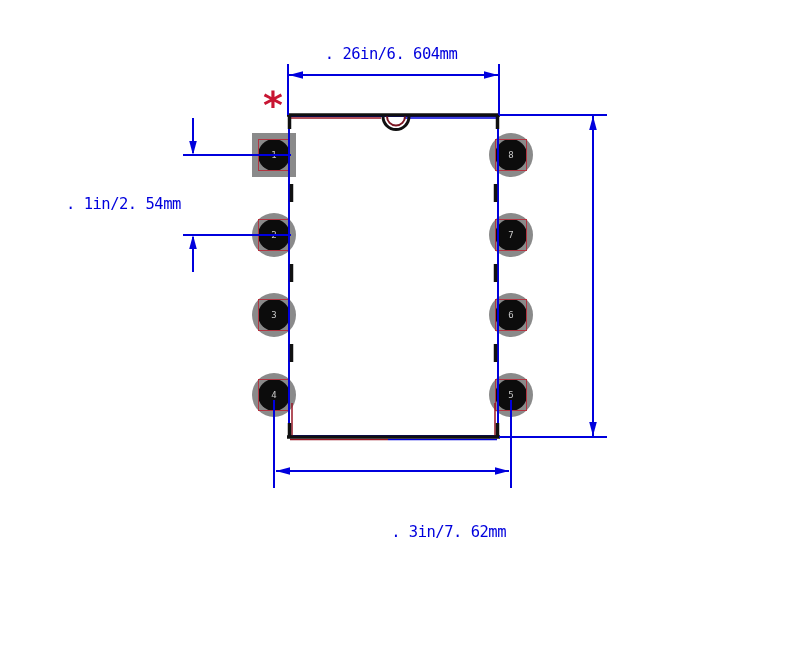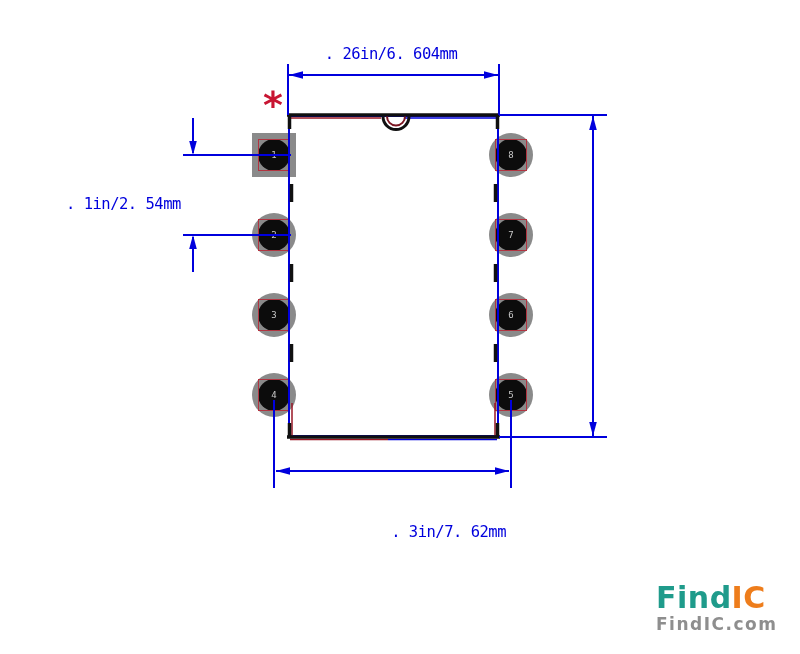--- a/index.html
+++ b/index.html
@@ -164,20 +164,14 @@
       <path d="M509,471 L495,467.2 L495,474.8 Z" stroke="none"></path>
     </g>
   </svg>
 
   <div class="dim-text dim-top">. 26in/6. 604mm</div>
   <div class="dim-text dim-left">. 1in/2. 54mm</div>
   <div class="dim-text dim-bottom">. 3in/7. 62mm</div>
 
   <div class="asterisk">*</div>
 
-  <div class="logo">
-    <div class="logo-main">
-      <span class="logo-find">Find</span><span class="logo-ic">IC</span>
-    </div>
-    <div class="logo-sub">FindIC.com</div>
-  </div>
 
 </div>
 
 </body></html>

